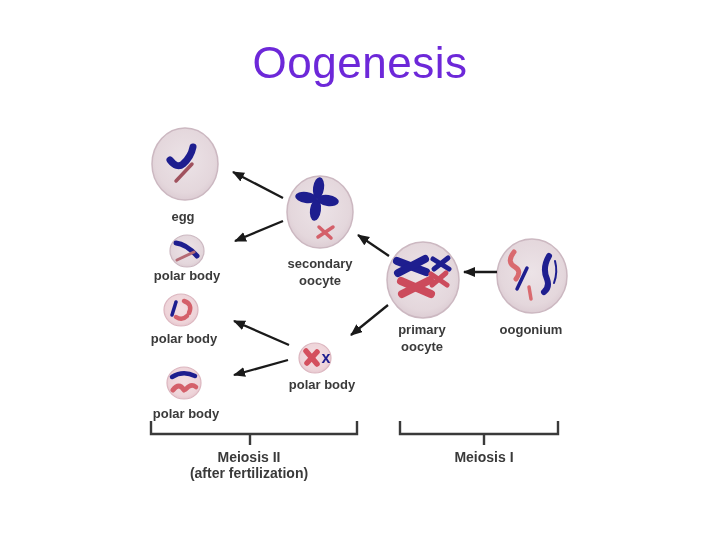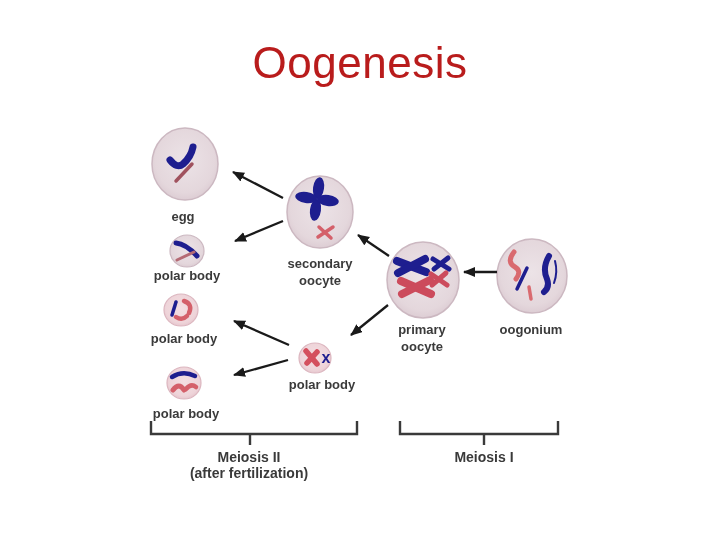--- a/index.html
+++ b/index.html
@@ -2,21 +2,21 @@
 <html><head>
 <meta charset="utf-8">
 <style>
   html,body{margin:0;padding:0;}
   body{
     width:720px;height:540px;background:#ffffff;overflow:hidden;position:relative;
     font-family:"Liberation Sans",sans-serif;
   }
   .title{
     position:absolute;top:38px;left:0;width:720px;margin:0;
-    text-align:center;font-size:44px;font-weight:400;color:#b91c1c;
+    text-align:center;font-size:44px;font-weight:400;color:#6d28d9;
     font-family:"Liberation Sans",sans-serif;letter-spacing:0.5px;
   }
   svg.diagram{position:absolute;top:0;left:0;}
   .lbl{
     font-family:"Liberation Sans",sans-serif;font-size:13px;font-weight:bold;
     fill:#3a3a3a;text-anchor:middle;
   }
   .stage-lbl{
     font-family:"Liberation Sans",sans-serif;font-size:14px;font-weight:bold;
     fill:#3a3a3a;text-anchor:middle;

